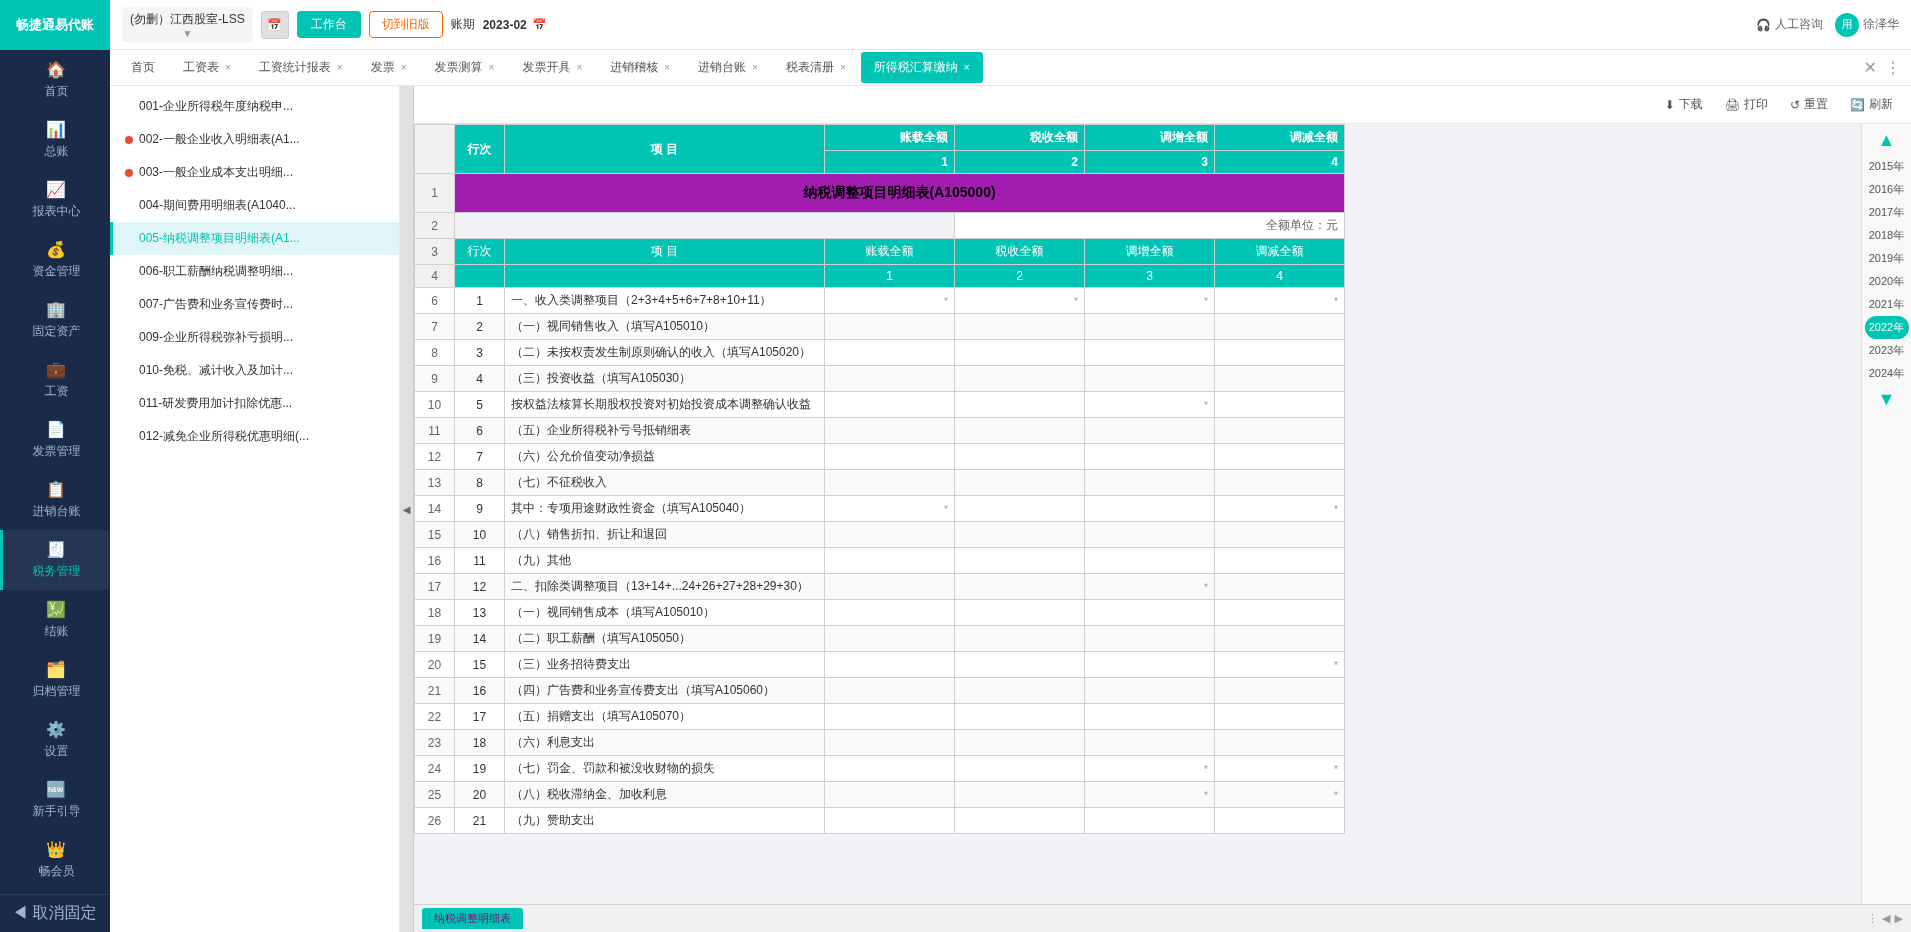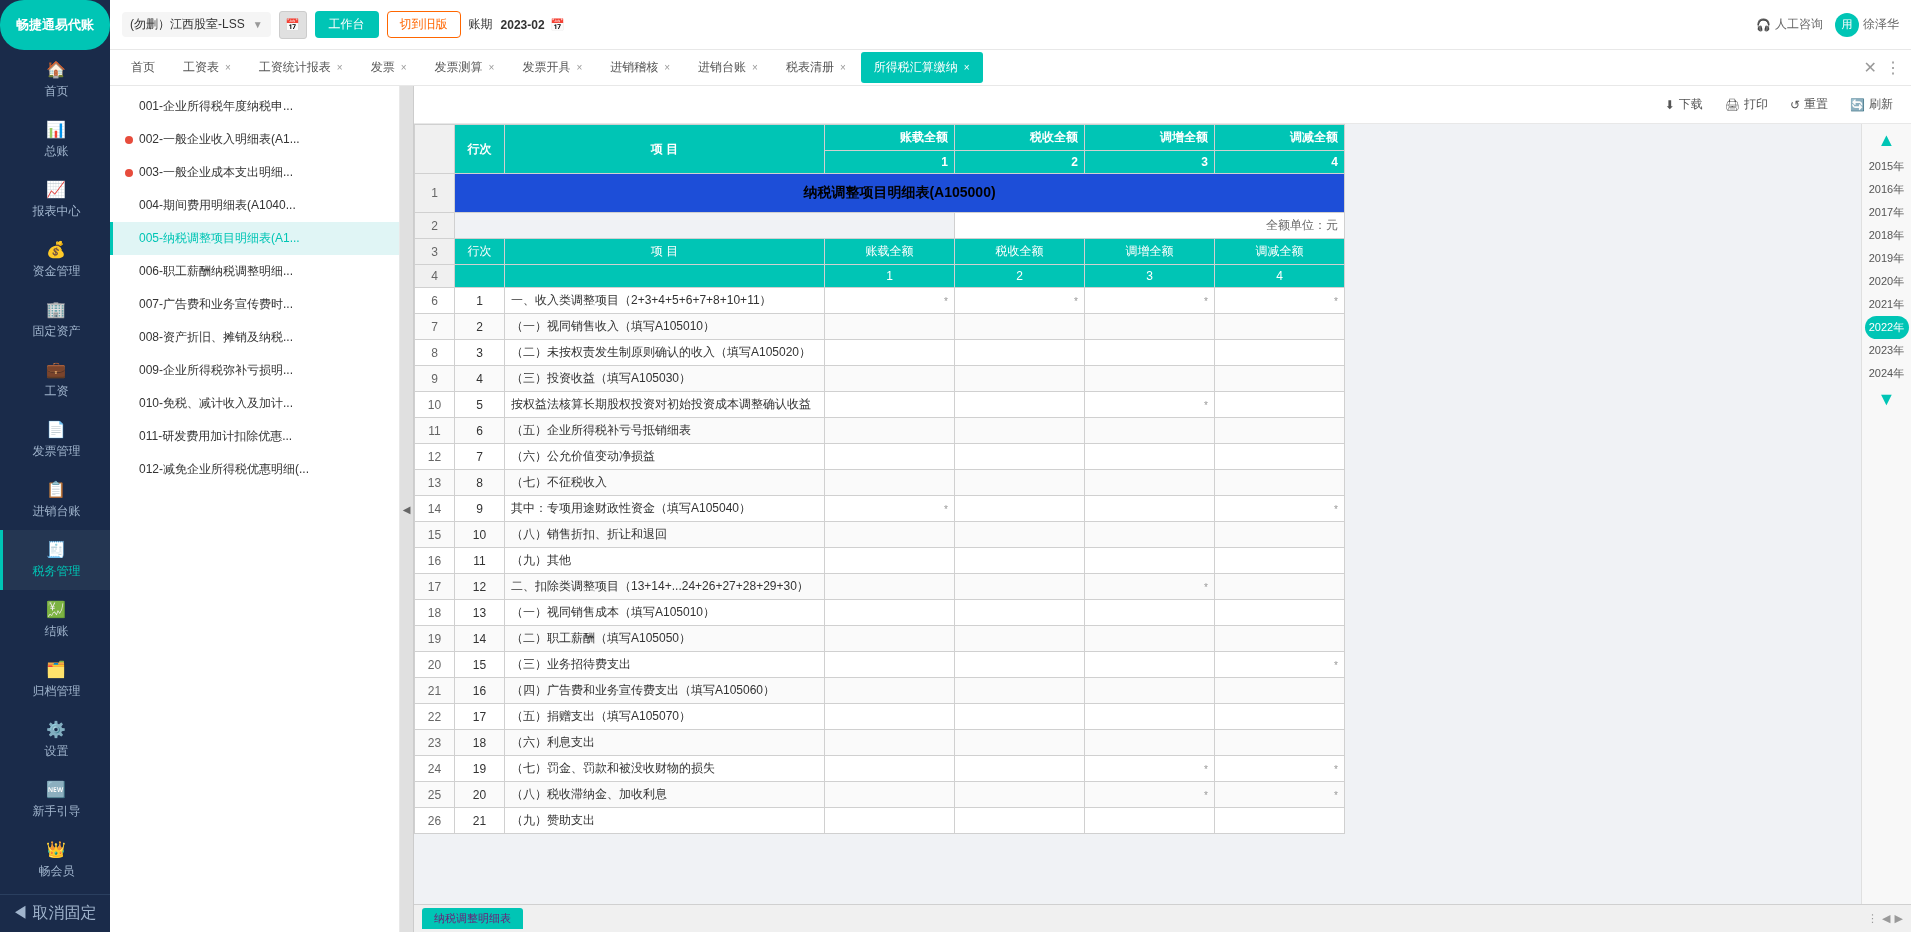--- a/index.html
+++ b/index.html
@@ -20,21 +20,20 @@
       padding: 12px 8px;
       text-align: center;
       font-size: 13px;
       font-weight: bold;
       color: #fff;
       display: flex;
       align-items: center;
       justify-content: center;
       gap: 4px;
       height: 50px;
-      border-radius: 24px;
     }
     .sidebar-item {
       display: flex;
       flex-direction: column;
       align-items: center;
       padding: 10px 4px;
       cursor: pointer;
       color: #a0b4cc;
       font-size: 12px;
       gap: 4px;
@@ -71,27 +70,28 @@
       display: flex;
       align-items: center;
       padding: 0 12px;
       border-bottom: 1px solid #e8e8e8;
       gap: 8px;
       flex-shrink: 0;
     }
     .topbar-company {
       display: flex;
       align-items: center;
-      gap: 8px;
+      gap: 0;
       background: #f5f5f5;
       padding: 4px 8px;
       border-radius: 4px;
       font-size: 12px;
       color: #333;
       cursor: pointer;
+      flex-direction: column;
     }
     .topbar-company .arrow { color: #999; font-size: 10px; }
     .topbar-btn {
       background: #00c5b5;
       color: #fff;
       border: none;
       padding: 5px 14px;
       border-radius: 4px;
       cursor: pointer;
       font-size: 12px;
@@ -513,24 +513,20 @@
             <div class="left-list-item">
               <span style="width:8px;flex-shrink:0;"></span>
               <span>006-职工薪酬纳税调整明细...</span>
             </div>
             <div class="left-list-item">
               <span style="width:8px;flex-shrink:0;"></span>
               <span>007-广告费和业务宣传费时...</span>
             </div>
             <div class="left-list-item">
               <span style="width:8px;flex-shrink:0;"></span>
-              <span>008-资产折旧、摊销及纳税...</span>
-            </div>
-            <div class="left-list-item">
-              <span style="width:8px;flex-shrink:0;"></span>
               <span>009-企业所得税弥补亏损明...</span>
             </div>
             <div class="left-list-item">
               <span style="width:8px;flex-shrink:0;"></span>
               <span>010-免税、减计收入及加计...</span>
             </div>
             <div class="left-list-item">
               <span style="width:8px;flex-shrink:0;"></span>
               <span>011-研发费用加计扣除优惠...</span>
             </div>
@@ -581,21 +577,21 @@
               <tr>
                 <th class="col-value">1</th>
                 <th class="col-value">2</th>
                 <th class="col-value">3</th>
                 <th class="col-value">4</th>
               </tr>
             </thead>
             <tbody id="sheet-title-body">
               <tr>
                 <td class="row-num">1</td>
-                <td colspan="6" class="title-row" style="font-size:14px;font-weight:bold;text-align:center;padding:10px;background:#1d4ed8;">纳税调整项目明细表(A105000)</td>
+                <td colspan="6" class="title-row" style="font-size:14px;font-weight:bold;text-align:center;padding:10px;background:#a21caf;">纳税调整项目明细表(A105000)</td>
               </tr>
               <tr>
                 <td class="row-num">2</td>
                 <td colspan="3" style="border:none;"></td>
                 <td colspan="3" style="text-align:right;color:#666;background:#fff;border:1px solid #d0d0d0;padding:4px 6px;">全额单位：元</td>
               </tr>
               <tr>
                 <td class="row-num">3</td>
                 <td class="col-hang" style="background:#00c5b5;color:#fff;text-align:center;">行次</td>
                 <td class="col-project" style="background:#00c5b5;color:#fff;text-align:center;">项 目</td>

